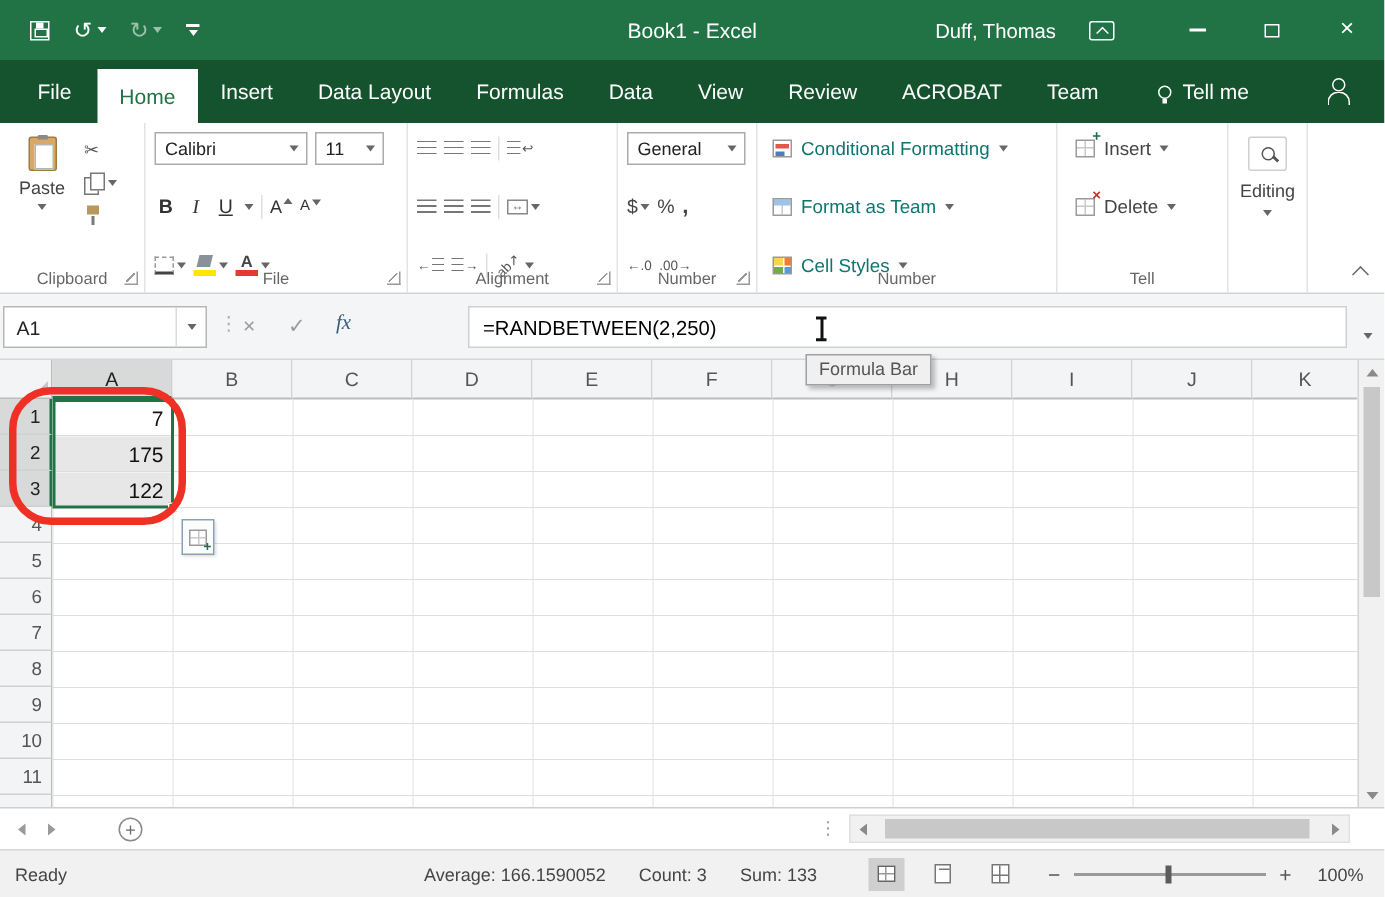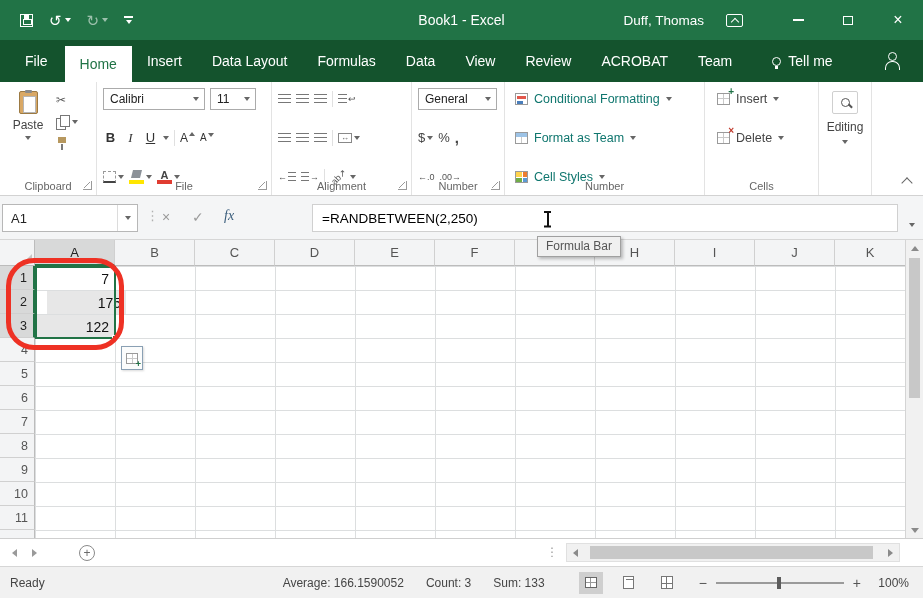--- a/index.html
+++ b/index.html
@@ -148,21 +148,21 @@
   .ch{flex:0 0 80px;display:flex;align-items:center;justify-content:center;font-size:13px;color:#555;background:#f3f4f5;border-right:1px solid #d0d0d0;border-bottom:1px solid #bcbcbc}
   .ch:last-child{flex:1 1 auto;border-right:none}
   .ch.sel{background:#d8d9d9;border-bottom:2px solid #217346;color:#222}
   .rowheads{position:absolute;left:0;top:26px;width:35px;bottom:0;display:flex;flex-direction:column;background:#f3f4f5}
   .rh{height:24px;flex:0 0 24px;display:flex;align-items:center;justify-content:flex-end;padding-right:6px;font-size:12.5px;color:#555;background:#f3f4f5;border-bottom:1px solid #d0d0d0;border-right:1px solid #bcbcbc}
   .rh.sel{background:#d8d9d9;border-right:2px solid #217346;color:#222}
   .rh.filler{flex:1 1 auto;border-bottom:none}
   .cellsarea{position:absolute;left:35px;top:26px;right:18px;bottom:0;background-color:#fff;background-image:linear-gradient(to right,#dcdedf 1px,transparent 1px),linear-gradient(to bottom,#dcdedf 1px,transparent 1px);background-size:80px 24px}
   .cell{position:absolute;width:79px;height:23px;display:flex;align-items:center;justify-content:flex-end;padding-right:5px;font-size:14px;color:#111}
   .c-a1{left:0;top:1px;background:#fff}
-  .c-a2{left:12px;top:25px;background:#e7e7e7}
+  .c-a2{left:0;top:25px;background:#e7e7e7}
   .c-a3{left:0;top:49px;background:#e7e7e7}
   .selbox{position:absolute;left:0;top:0;width:81px;height:73px;border:2px solid #217346;pointer-events:none;z-index:5}
   .handle{position:absolute;right:-4px;bottom:-4px;width:6px;height:6px;background:#217346;border:1px solid #fff}
   .autofill{position:absolute;left:86px;top:80px;width:22px;height:24px;background:#fbfcfc;border:1px solid #8aa0b4;display:flex;align-items:center;justify-content:center;z-index:10;box-shadow:1px 1px 2px rgba(0,0,0,.15)}
   .afic{width:12px;height:11px;border:1px solid #9a9a9a;background:linear-gradient(#c9c9c9,#c9c9c9) center/1px 100% no-repeat,linear-gradient(#c9c9c9,#c9c9c9) center/100% 1px no-repeat,#fff;position:relative}
   .afic::after{content:"+";position:absolute;right:-4px;bottom:-6px;color:#1e7145;font-size:9px;font-weight:700}
   .vscroll{position:absolute;right:0;top:0;width:18px;bottom:0;background:#f1f1f1;border-left:1px solid #d4d4d4;display:flex;flex-direction:column;align-items:center}
   .sb-btn{height:16px;display:flex;align-items:center;justify-content:center;width:100%}
   .vthumb{position:absolute;left:3px;right:3px;top:18px;height:140px;background:#c8c8c8}
   .sb-down{position:absolute;bottom:0;left:0;width:100%;height:16px;display:flex;align-items:center;justify-content:center}
@@ -433,21 +433,21 @@
           <span class="gicon ins"></span>
           <span>Insert</span>
           <span class="cv"></span>
         </div>
         <div class="cellbtn">
           <span class="gicon del"></span>
           <span>Delete</span>
           <span class="cv"></span>
         </div>
       </div>
-      <span class="glabel">Cells</span>
+      <span class="glabel">Tell</span>
     </div>
 
     <div class="group" style="width:53px">
       <div class="edit-col">
         <span class="search-box">
             <span class="mag"></span>
           </span>
         <span>Editing</span>
         <span class="cv"></span>
       </div>

